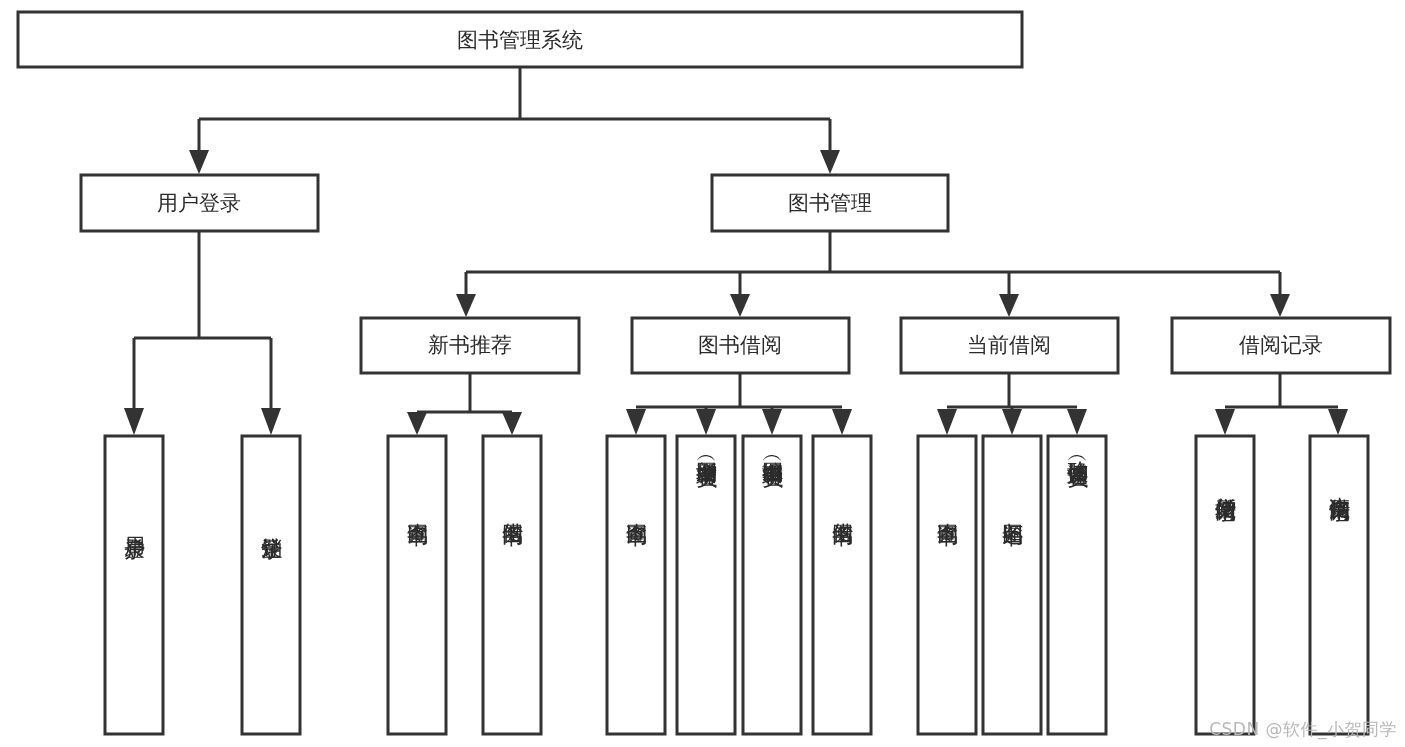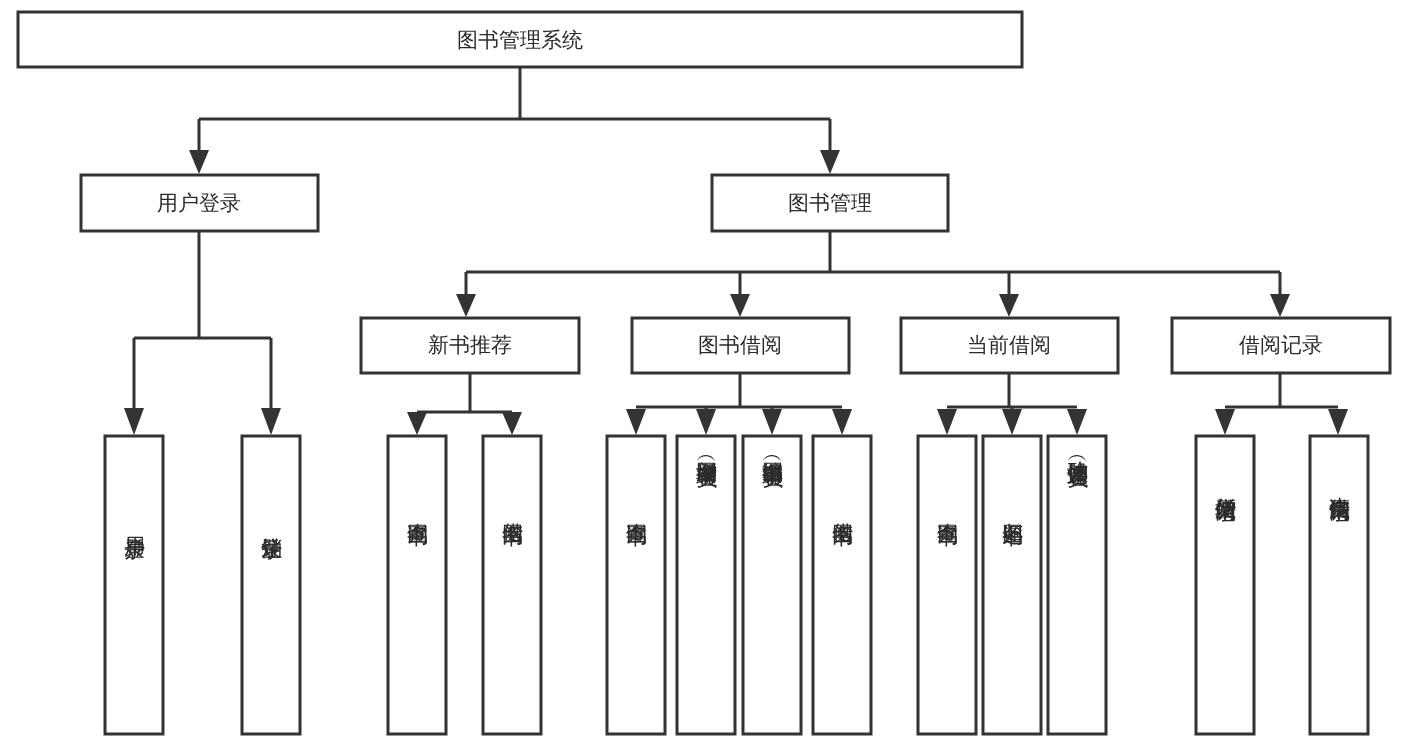--- a/index.html
+++ b/index.html
@@ -244,14 +244,15 @@
   <div class="vlabel-wrap" style="left:1048px; top:436px; width:58px; height:298px;">
     <span class="vlabel" style="margin-top:8px;">确认归还（管理员）</span>
   </div>
   <div class="vlabel-wrap" style="left:1196px; top:436px; width:58px; height:298px;">
     <span class="vlabel" style="margin-top:44px;">新增借阅记录</span>
   </div>
   <div class="vlabel-wrap" style="left:1310px; top:436px; width:58px; height:298px;">
     <span class="vlabel" style="margin-top:44px;">查询借阅记录</span>
   </div>
 
+  <div class="watermark">CSDN @软件_小贺同学</div>
 
 </div>
 
 </body></html>

